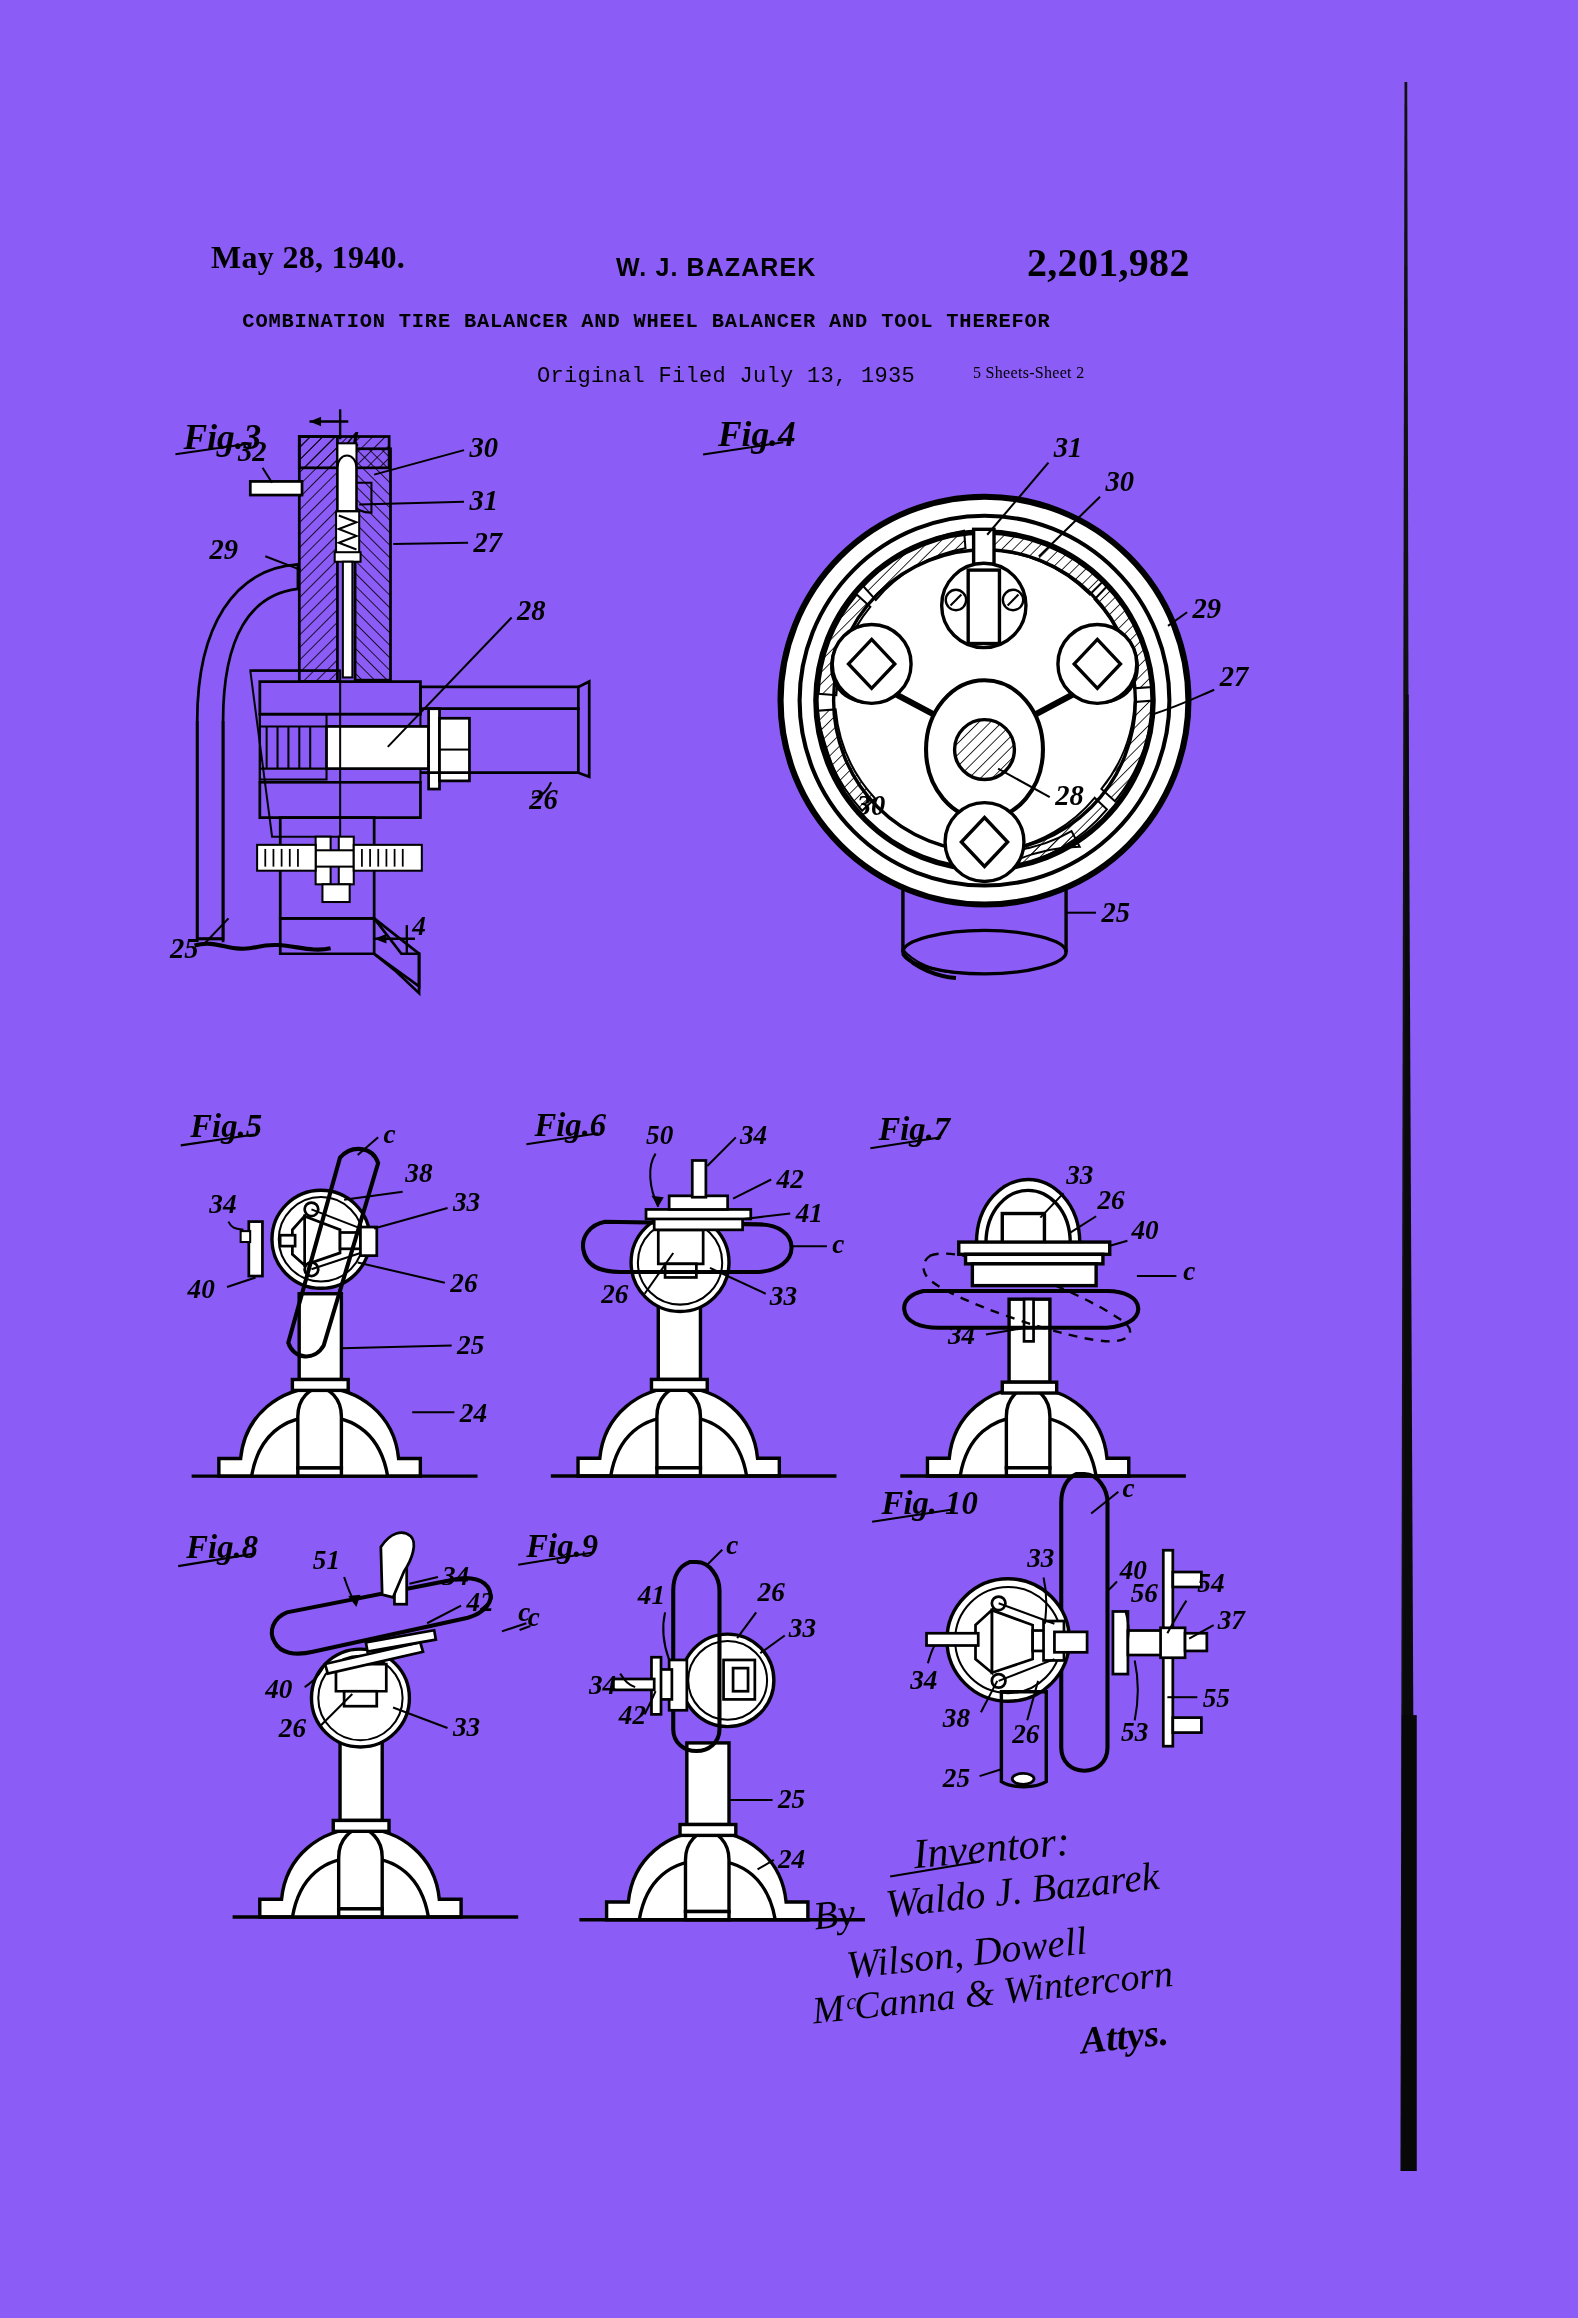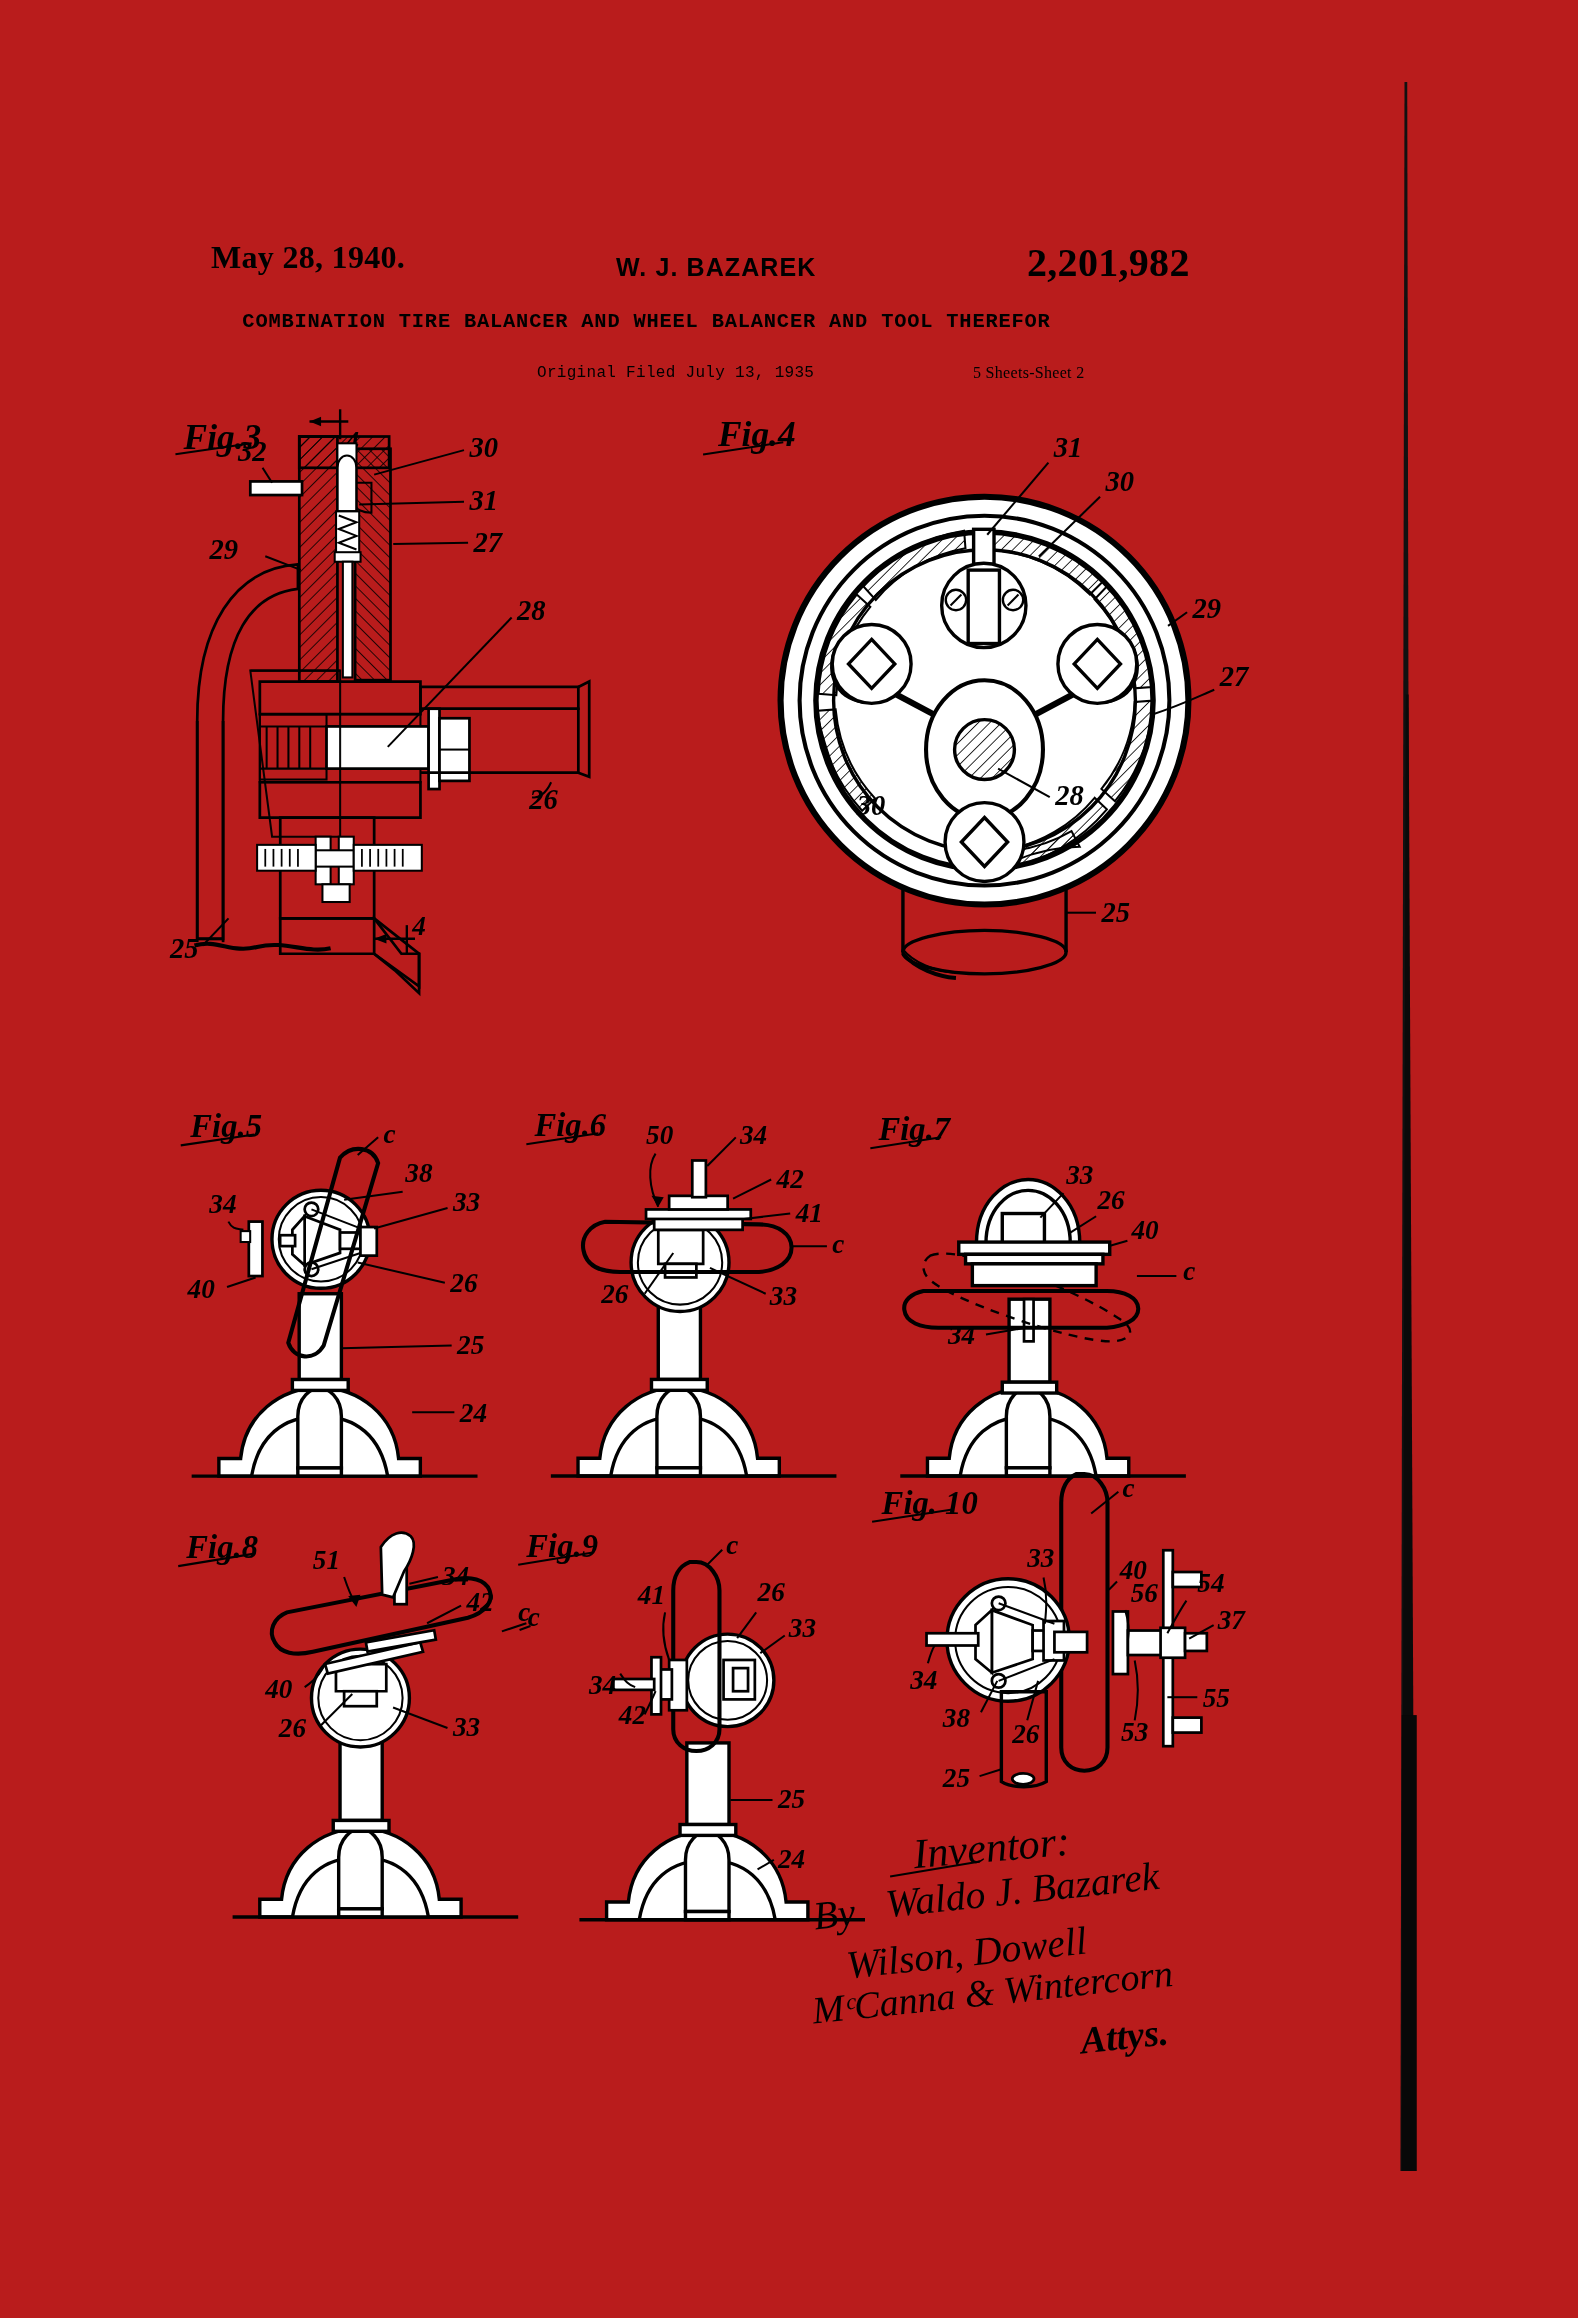--- a/index.html
+++ b/index.html
@@ -1,21 +1,21 @@
 <!DOCTYPE html>
 <html style="font-size:11px"><head>
 <meta charset="utf-8">
 <title>US Patent 2,201,982 — Sheet 2</title>
 <style>
   html,body{margin:0;padding:0;background:#ffffff;}
   body{
     width:1578px;height:2319px;position:relative;overflow:hidden;
     font-family:"Liberation Serif",serif;color:#000;
   }
-  .page{position:absolute;inset:0;background:#b91c1c;}
+  .page{position:absolute;inset:0;background:#8b5cf6;}
 
   
   .hdr-date{
     position:absolute;left:211px;top:239px;
     font-family:"Liberation Serif",serif;
     font-weight:bold;font-size:32px;letter-spacing:0.3px;
   }
   .hdr-author{
     position:absolute;left:616px;top:253px;
     font-family:"Liberation Sans",sans-serif;
@@ -27,21 +27,21 @@
     font-weight:bold;font-size:40px;letter-spacing:0.3px;
   }
   .hdr-title{
     position:absolute;left:0;top:310px;width:1293px;text-align:center;
     font-family:"Liberation Mono",monospace;
     font-weight:bold;font-size:20.4px;letter-spacing:0.8px;
   }
   .hdr-filed{
     position:absolute;left:537px;top:364px;
     font-family:"Liberation Mono",monospace;
-    font-size:16px;letter-spacing:0.3px;
+    font-size:22px;letter-spacing:0.3px;
   }
   .hdr-sheets{
     position:absolute;left:973px;top:364px;
     font-family:Liberation Serif, serif;
     font-size:16px;letter-spacing:0.3px;
   }
 
   
   .scan-band{position:absolute;top:82px;left:1388px;width:48px;height:2089px;overflow:hidden;}
 

